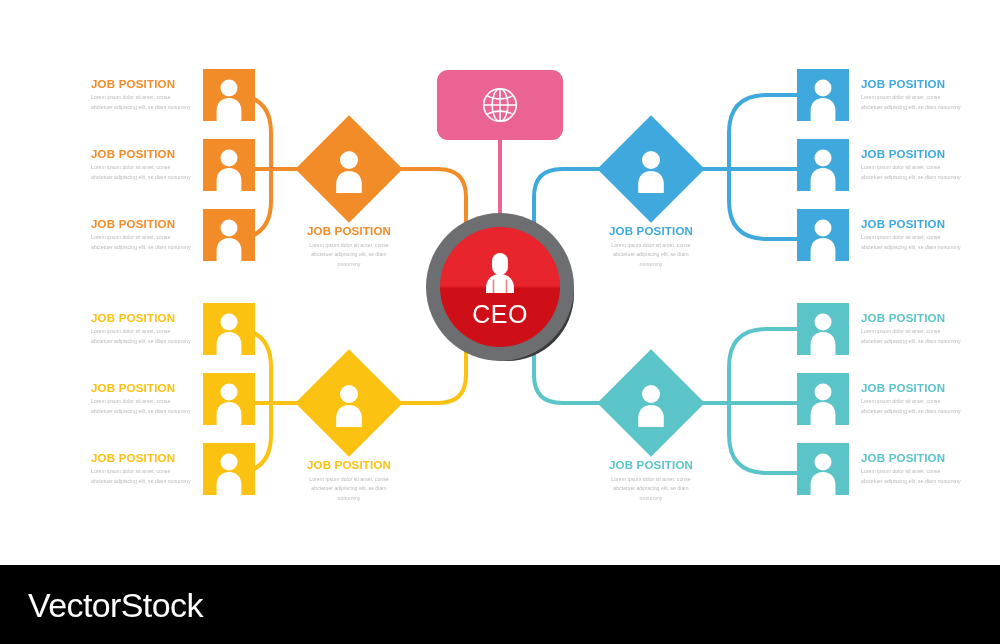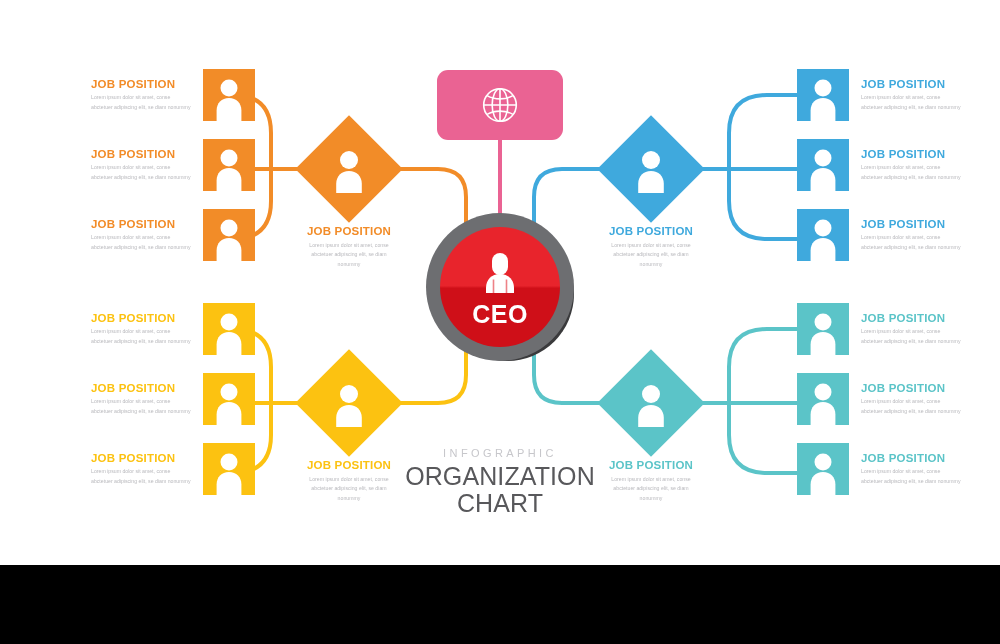--- a/index.html
+++ b/index.html
@@ -127,21 +127,21 @@
     background-image: linear-gradient(180deg, #e8242c 0%, #e8242c 49%, #cf0f18 51%, #cf0f18 100%);
     display: flex;
     flex-direction: column;
     align-items: center;
     justify-content: center;
   }
   #ceo-person { width: 56px; height: 52px; margin-top: 2px; }
   #ceo-label {
     color: #ffffff;
     font-size: 25px;
-    font-weight: bold;
+    font-weight: normal;
     letter-spacing: .5px;
     line-height: 1;
     margin-top: 1px;
   }
   
   #globe-card {
     position: absolute;
     left: 437px;
     top: 70px;
     width: 126px;
@@ -465,24 +465,18 @@
     <div id="ceo-disc">
       <svg id="ceo-person" viewBox="0 0 56 52">
         <rect x="20" y="4" width="16" height="22" rx="8" fill="#fff"></rect>
         <path d="M28 25c-8.4 0-14 5.6-14 14v5h28v-5c0-8.4-5.6-14-14-14z" fill="#fff"></path>
         <path d="M21.5 30.5 L21.5 44 M34.5 30.5 L34.5 44" stroke="#e01b24" stroke-width="1.6" fill="none" opacity=".55"></path>
       </svg>
       <div id="ceo-label">CEO</div>
     </div>
   </div>
 
-  <div id="center-title">
-    <p id="kicker">INFOGRAPHIC</p>
-    <div id="title-main">
-      <div>ORGANIZATION</div>
-      <div>CHART</div>
-    </div>
-  </div>
 
   <div id="footer">
+    <div id="wm-logo">VectorStock</div>
   </div>
 
 </div>
 
 </body></html>

